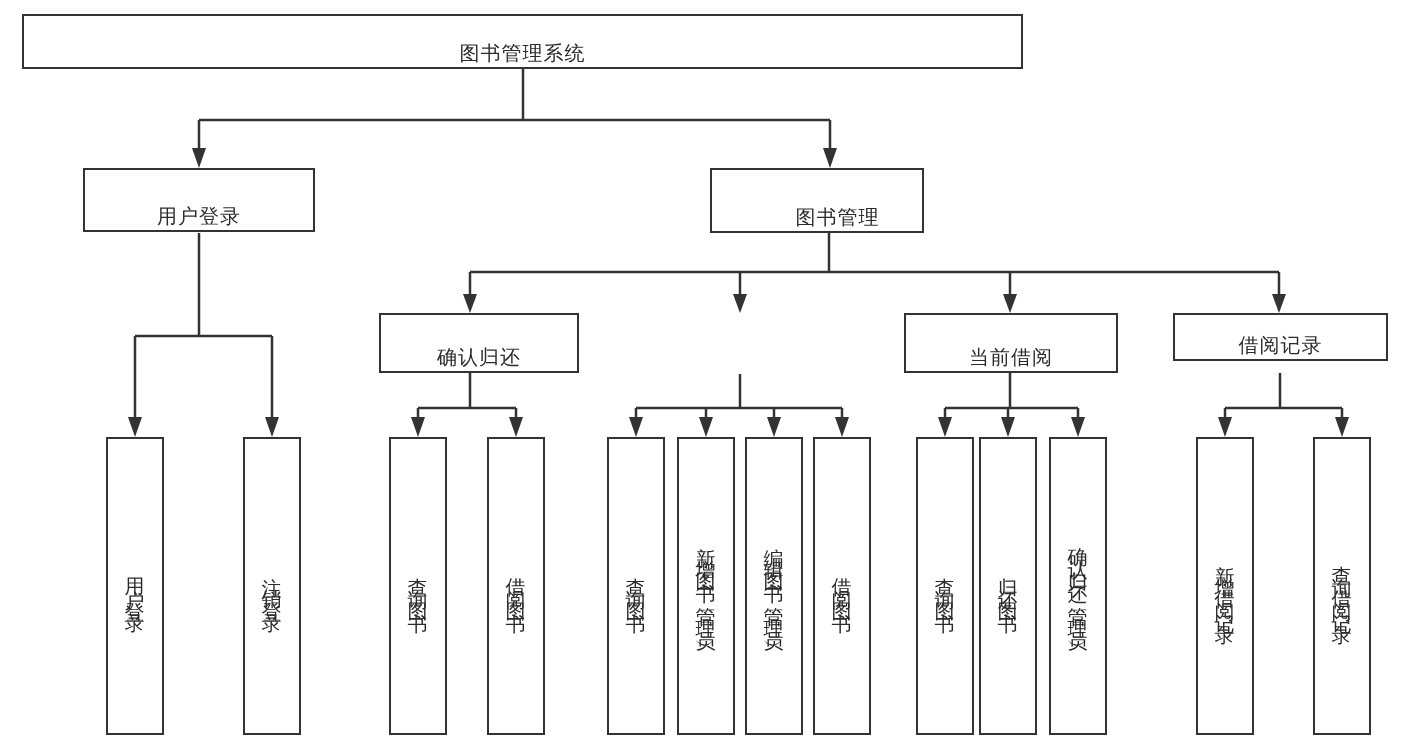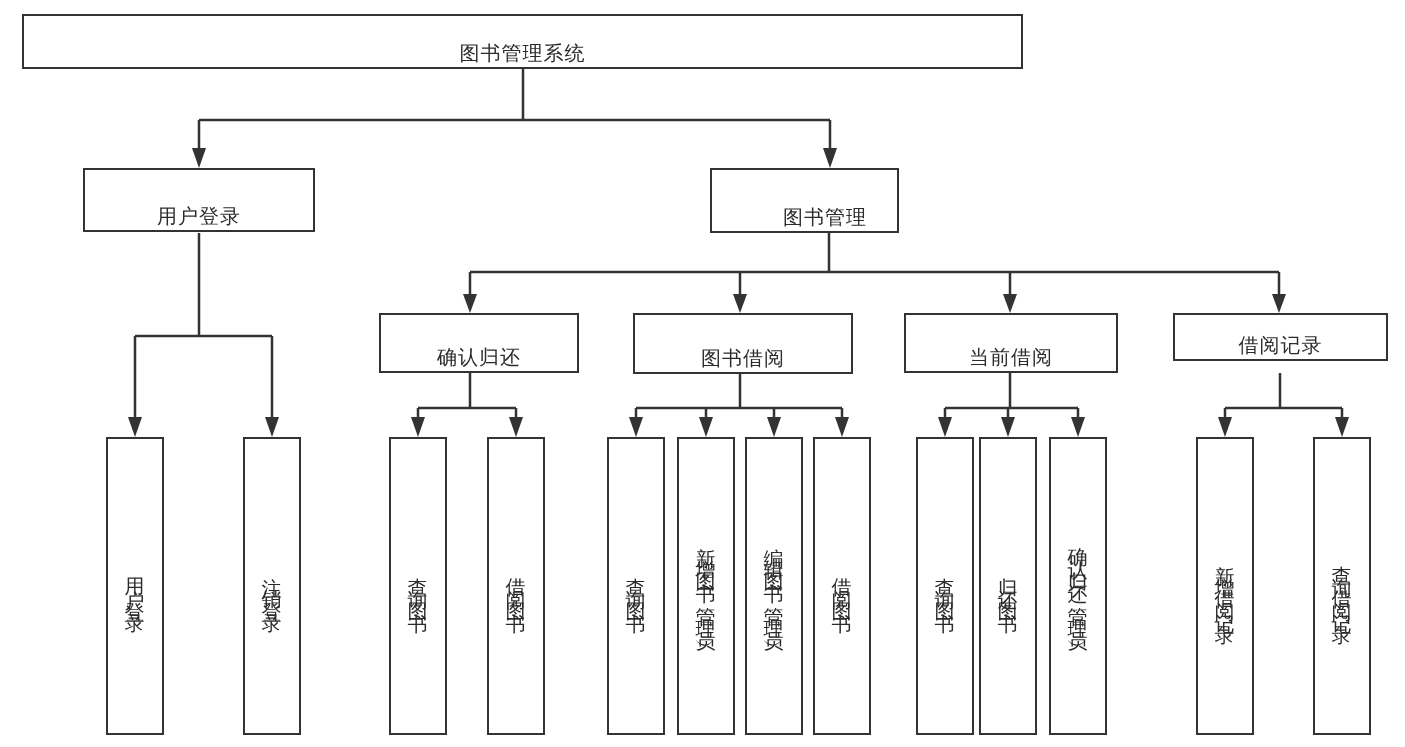--- a/index.html
+++ b/index.html
@@ -120,29 +120,26 @@
     </g>
   </svg>
 
   <div class="node h" style="left:22px; top:14px; width:1001px; height:55px;">
     <span>图书管理系统</span>
   </div>
 
   <div class="node h" style="left:83px; top:168px; width:232px; height:64px;">
     <span>用户登录</span>
   </div>
-  <div class="node h" style="left:710px; top:168px; width:189px; height:65px;padding-left:41px;">
+  <div class="node h" style="left:710px; top:168px; width:214px; height:65px;padding-left:41px;">
     <span>图书管理</span>
   </div>
 
   <div class="node h" style="left:379px; top:313px; width:200px; height:60px;">
     <span>确认归还</span>
-  </div>
-  <div class="node h" style="left:633px; top:313px; width:220px; height:61px;">
-    <span>图书借阅</span>
   </div>
   <div class="node h" style="left:904px; top:313px; width:214px; height:60px;">
     <span>当前借阅</span>
   </div>
   <div class="node h" style="left:1173px; top:313px; width:215px; height:48px;">
     <span>借阅记录</span>
   </div>
 
   <div class="node v" style="left:106px; top:437px; width:58px; height:298px;">
     <span>用户登录</span>

